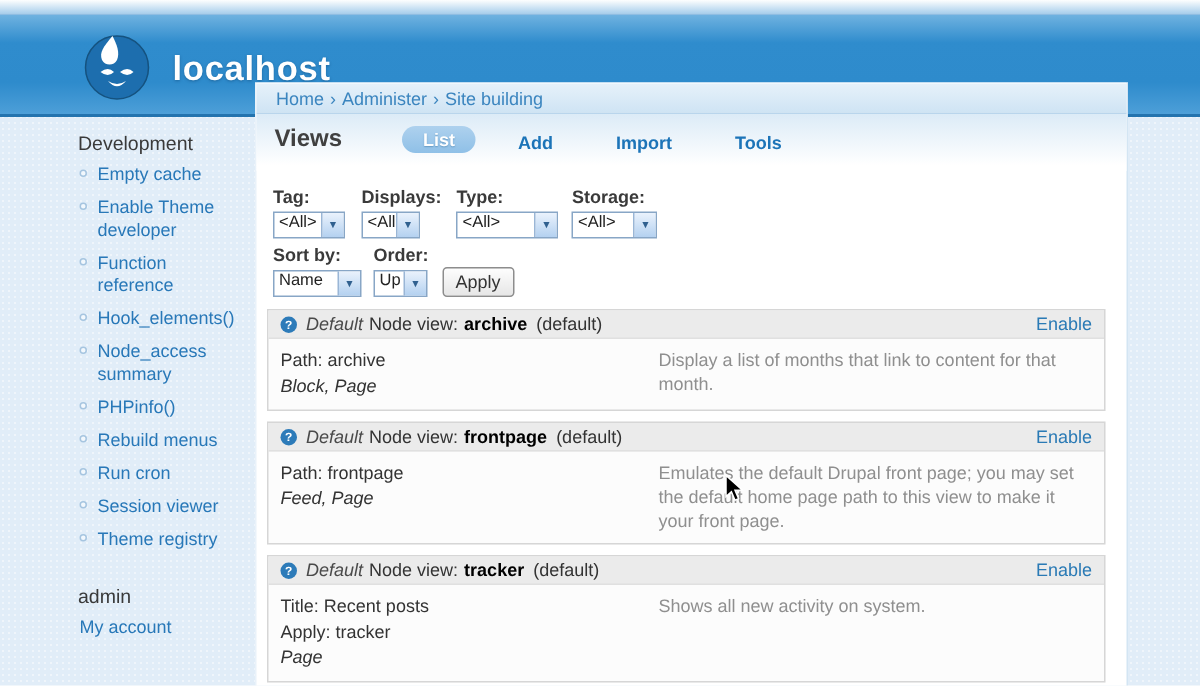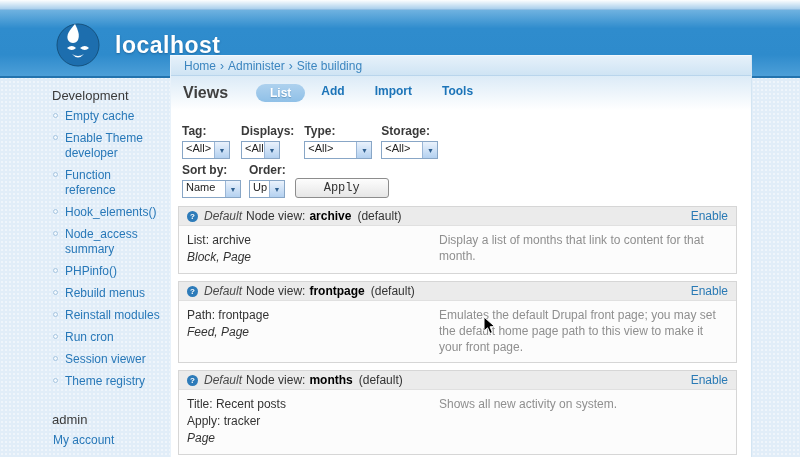--- a/index.html
+++ b/index.html
@@ -49,21 +49,21 @@
   .breadcrumb {
     height:21px; line-height:20px;
     background:linear-gradient(#e6f1fa, #cfe4f4);
     border-top:1px solid #f2f8fd; border-bottom:1px solid #b9d5ec;
     padding-left:13px; font-size:12px; color:#3b85bf;
   }
   .bc-link { color:#3b85bf; text-decoration:none; cursor:pointer; }
   .bc-sep { color:#3b85bf; padding:0 4px; }
 
   .head-area { background:linear-gradient(#dcebf7, #ffffff 90%); padding:8px 12px 2px 12px; height:38px; }
-  .head-row { display:flex; align-items:flex-start; }
+  .head-row { display:flex; align-items:flex-end;gap:12px; }
   .page-title { font-size:16px; font-weight:bold; color:#404040; width:73px; }
   .tab { font-size:12px; font-weight:bold; color:#1c74b8; text-decoration:none; margin-right:30px; cursor:pointer; }
   .tab.active {
     background:linear-gradient(#aed1ee, #8fc0e7);
     color:#ffffff; border-radius:9px; padding:2px 14px; margin-right:16px;
     text-shadow:0 1px 1px rgba(30,90,140,0.4);
   }
 
   
   .filters { padding:10px 12px 0 11px; font-size:12px; color:#3a3a3a; }
@@ -77,25 +77,25 @@
   }
   .sel-text { flex:1; padding:0 3px; white-space:nowrap; overflow:hidden; }
   .sel-btn {
     width:15px; height:16px; flex:0 0 auto;
     background:linear-gradient(#eaf2fc, #b4d1f0);
     border-left:1px solid #9ab6d6;
     display:flex; align-items:center; justify-content:center;
     font-size:7px; color:#30608f;
   }
   .apply-btn {
-    height:20px; margin-top:15px; margin-left:9px; padding:0 28px;
+    height:20px; margin-top:15px; margin-left:9px; padding:0 8px;
     font-size:12px; color:#333;
     background:linear-gradient(#fdfdfd, #e6e6e6);
     border:1px solid #8d8d8d; border-radius:3px; cursor:pointer;
-    font-family:Liberation Mono, monospace;
+    font-family:Liberation Sans, sans-serif;
   }
 
   
   .vrows { margin:8px 14px 0 7px; }
   .vrow { border:1px solid #d6d6d6; margin-bottom:7px; background:#fcfcfc; }
   .vrow-head {
     display:flex; align-items:center; height:19px;
     background:#ebebeb; border-bottom:1px solid #e0e0e0;
     padding:0 8px; font-size:12px; color:#333;
   }
@@ -161,24 +161,20 @@
   <div class="sb-item">
     <span class="sb-bullet b-circle"></span>
     <a class="sb-link">PHPinfo()</a>
   </div>
   <div class="sb-item">
     <span class="sb-bullet b-circle"></span>
     <a class="sb-link">Rebuild menus</a>
   </div>
   <div class="sb-item">
     <span class="sb-bullet b-circle"></span>
-    <a class="sb-link">Reinstall modules</a>
-  </div>
-  <div class="sb-item">
-    <span class="sb-bullet b-circle"></span>
     <a class="sb-link">Run cron</a>
   </div>
   <div class="sb-item">
     <span class="sb-bullet b-circle"></span>
     <a class="sb-link">Session viewer</a>
   </div>
   <div class="sb-item">
     <span class="sb-bullet b-circle"></span>
     <a class="sb-link">Theme registry</a>
   </div>
@@ -265,21 +261,21 @@
         <span class="help-icon">?</span>
         <span class="v-default">Default</span>
         <span class="v-kind">Node view:</span>
         <span class="v-name">archive</span>
         <span class="v-suffix">(default)</span>
         <span class="v-spacer"></span>
         <a class="enable-link">Enable</a>
       </div>
       <div class="vrow-body">
         <div class="v-left">
-          <div>List: archive</div>
+          <div>Path: archive</div>
           <div class="v-displays">Block, Page</div>
         </div>
         <div class="v-desc">Display a list of months that link to content for that month.</div>
       </div>
     </div>
 
     <div class="vrow">
       <div class="vrow-head">
         <span class="help-icon">?</span>
         <span class="v-default">Default</span>
@@ -296,21 +292,21 @@
         </div>
         <div class="v-desc">Emulates the default Drupal front page; you may set the default home page path to this view to make it your front page.</div>
       </div>
     </div>
 
     <div class="vrow">
       <div class="vrow-head">
         <span class="help-icon">?</span>
         <span class="v-default">Default</span>
         <span class="v-kind">Node view:</span>
-        <span class="v-name">months</span>
+        <span class="v-name">tracker</span>
         <span class="v-suffix">(default)</span>
         <span class="v-spacer"></span>
         <a class="enable-link">Enable</a>
       </div>
       <div class="vrow-body">
         <div class="v-left">
           <div>Title: Recent posts</div>
           <div>Apply: tracker</div>
           <div class="v-displays">Page</div>
         </div>

